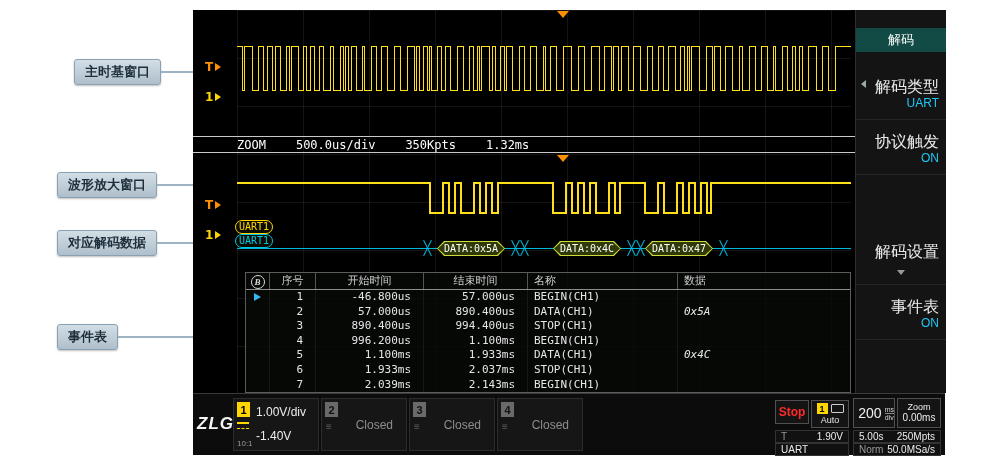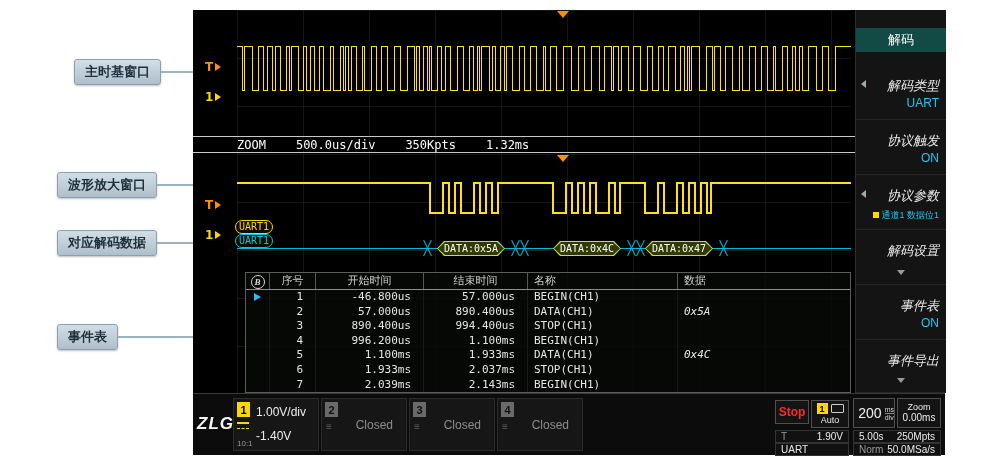--- a/index.html
+++ b/index.html
@@ -64,21 +64,21 @@
   .rarw{width:0;height:0;border-top:4px solid transparent;border-bottom:4px solid transparent;
         border-left:7px solid #35b6f0;display:inline-block;margin-top:3px;}
 
   
   .menu{position:absolute;left:662px;top:0;width:90px;height:383px;background:#141414;
         border-left:1px solid #2e2e2e;}
   .menu-title{position:absolute;left:0;top:18px;width:90px;height:24px;background:#124a46;
               color:#fff;display:flex;align-items:center;justify-content:center;font-size:13px;}
   .menu-item{position:absolute;left:0;width:90px;height:55px;box-sizing:border-box;
              border-bottom:1px solid #262626;}
-  .mi-label{position:absolute;right:7px;top:12px;color:#ececec;font-size:13px;white-space:nowrap;font-style:italic;}
+  .mi-label{position:absolute;right:7px;top:12px;color:#ececec;font-size:16px;white-space:nowrap;}
   .mi-value{position:absolute;right:7px;top:31px;color:#1ec8f5;font-size:12px;white-space:nowrap;}
   .mi-value.small{font-size:9px;top:34px;}
   .mi-value.small::before{content:"";display:inline-block;width:6px;height:6px;background:#ffd600;
                           margin-right:2px;}
   .mi-arrow{position:absolute;left:5px;top:15px;width:0;height:0;border-top:4px solid transparent;
             border-bottom:4px solid transparent;border-right:5px solid #9aabab;}
   .mi-caret{position:absolute;left:50%;margin-left:-4px;bottom:9px;width:0;height:0;
             border-left:4px solid transparent;border-right:4px solid transparent;
             border-top:5px solid #999;}
 
@@ -310,36 +310,27 @@
 
       <div class="menu-item" id="mi0">
         <span class="mi-arrow"></span>
         <span class="mi-label">解码类型</span>
         <span class="mi-value">UART</span>
       </div>
       <div class="menu-item" id="mi1">
         <span class="mi-label">协议触发</span>
         <span class="mi-value">ON</span>
       </div>
-      <div class="menu-item" id="mi2">
-        <span class="mi-arrow"></span>
-        <span class="mi-label">协议参数</span>
-        <span class="mi-value small">通道1 数据位1</span>
-      </div>
       <div class="menu-item" id="mi3">
         <span class="mi-label">解码设置</span>
         <span class="mi-caret"></span>
       </div>
       <div class="menu-item" id="mi4">
         <span class="mi-label">事件表</span>
         <span class="mi-value">ON</span>
-      </div>
-      <div class="menu-item" id="mi5">
-        <span class="mi-label">事件导出</span>
-        <span class="mi-caret"></span>
       </div>
     </div>
 
     <div class="bottombar">
       <div class="logo">
         <span>ZLG</span><sup>®</sup>
       </div>
 
       <div class="chblock" id="ch1">
         <span class="ch-num y">1</span>

